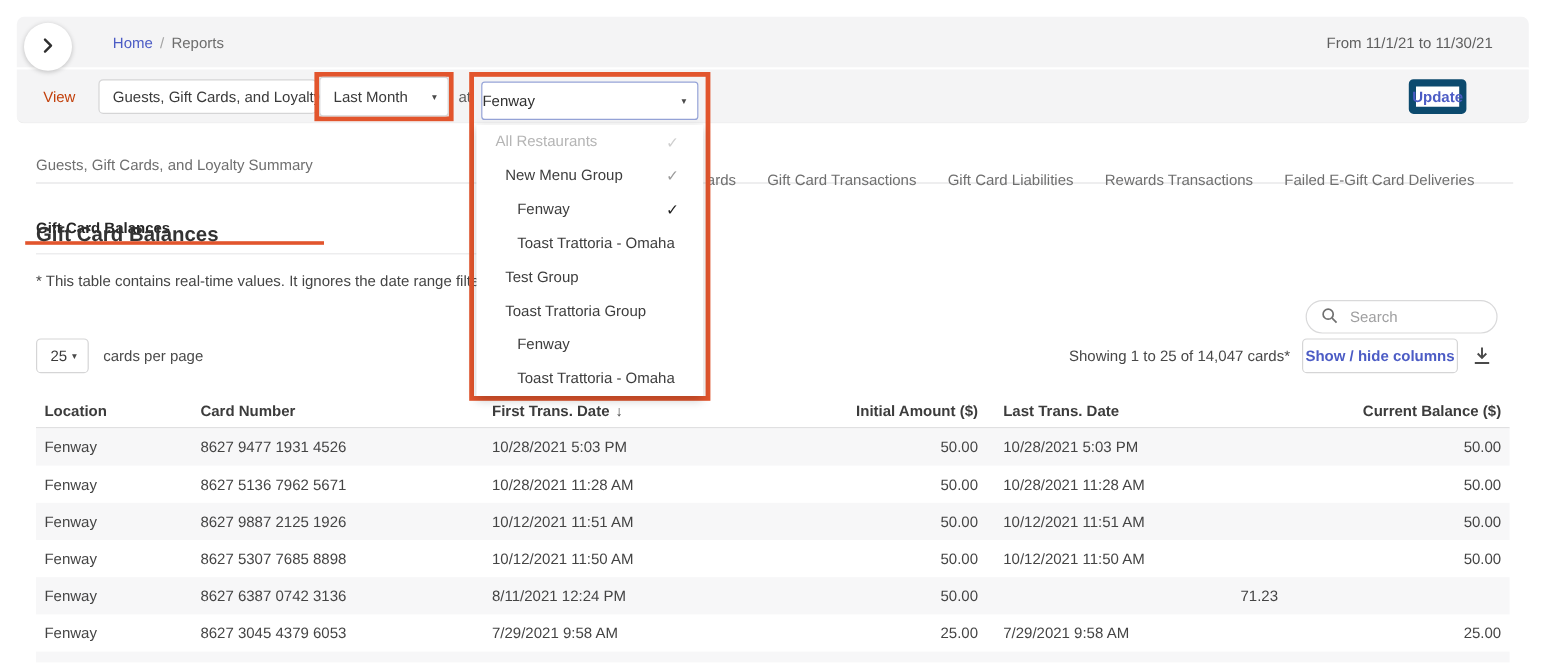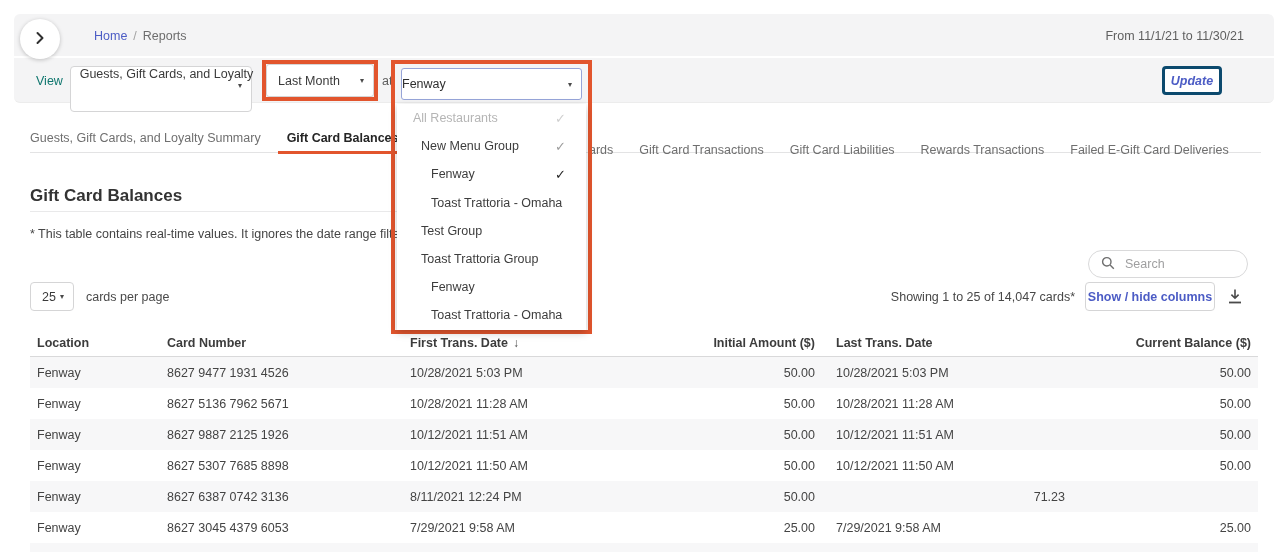--- a/index.html
+++ b/index.html
@@ -23,36 +23,36 @@
     background:#fff;box-shadow:0 1px 4px rgba(0,0,0,.22);z-index:6;
     display:flex;align-items:center;justify-content:center;cursor:pointer;}
   .breadcrumb{position:absolute;left:80px;top:0;height:43px;display:flex;align-items:center;gap:6px;}
   .crumb-home{color:var(--blue);cursor:pointer;}
   .crumb-sep{color:#a3a3a3;}
   .crumb-current{color:#6d6d6d;}
   .date-range{position:absolute;right:30px;top:0;height:43px;display:flex;align-items:center;color:#5f5f5f;}
   
   .filterbar{position:absolute;left:14px;top:58px;width:1260px;height:45px;
     background:var(--bar-bg);border-radius:0 0 6px 6px;border-bottom:1px solid #ececec;}
-  .view-label{position:absolute;left:22px;top:0;height:45px;display:flex;align-items:center;color:#0f766e;}
+  .view-label{position:absolute;left:22px;top:0;height:45px;display:flex;align-items:center;color:#c2410c;}
   .select{background:#fff;border:1px solid #d5d5d6;border-radius:4px;display:flex;align-items:center;cursor:pointer;}
   .select .sel-text{padding-left:11px;color:#3a3a3a;white-space:nowrap;}
   .caret{margin-left:auto;padding-right:9px;font-size:8px;color:#4a4a4a;}
-  .report-select{position:absolute;left:56px;top:8px;width:182px;height:46px;flex-direction:column;}
+  .report-select{position:absolute;left:68px;top:8px;width:182px;height:29px;}
   .hl-box{border:4px solid var(--orange);}
   .date-hl{position:absolute;left:248px;top:2px;width:116px;height:41px;}
   .date-select{width:108px;height:33px;border-radius:3px;}
   .at-label{position:absolute;left:368px;top:0;height:45px;display:flex;align-items:center;color:#5c5c5c;}
-  .update-btn{position:absolute;right:52px;top:8px;width:60px;height:29px;background:#fff;
-    border:3px solid #0c4a6e;border-radius:4px;color:var(--blue);font-weight:bold;
-    display:flex;align-items:center;justify-content:center;cursor:pointer;font-style:italic;}
+  .update-btn{position:absolute;right:52px;top:8px;width:48px;height:29px;background:#fff;
+    border:6px solid #0c4a6e;border-radius:4px;color:var(--blue);font-weight:bold;
+    display:flex;align-items:center;justify-content:center;cursor:pointer;}
   
   .tabs{position:absolute;left:30px;top:125px;width:1231px;height:28px;border-bottom:1px solid #e3e3e4;}
   .tabgroup{position:absolute;top:0;display:flex;gap:26px;height:28px;}
-  .tabgroup-left{left:0;}
+  .tabgroup-left{left:0;flex-direction:column;}
   .tabgroup-right{left:559px;margin-top:12px;}
   .tab{position:relative;line-height:26px;color:#6f6f6f;white-space:nowrap;cursor:pointer;}
   .tab.active{color:#252525;font-weight:bold;}
   .tab.active::after{content:'';position:absolute;left:-9px;right:-9px;bottom:-1px;height:3px;background:var(--orange);}
   
   .section-title{position:absolute;left:30px;top:186px;font-size:17px;font-weight:bold;color:#333;}
   .section-divider{position:absolute;left:30px;top:211px;width:555px;height:1px;background:#e9e9ea;}
   .footnote{position:absolute;left:30px;top:227px;color:#454545;}
   
   .search-pill{position:absolute;left:1088px;top:250px;width:160px;height:28px;border:1px solid #d9d9da;

